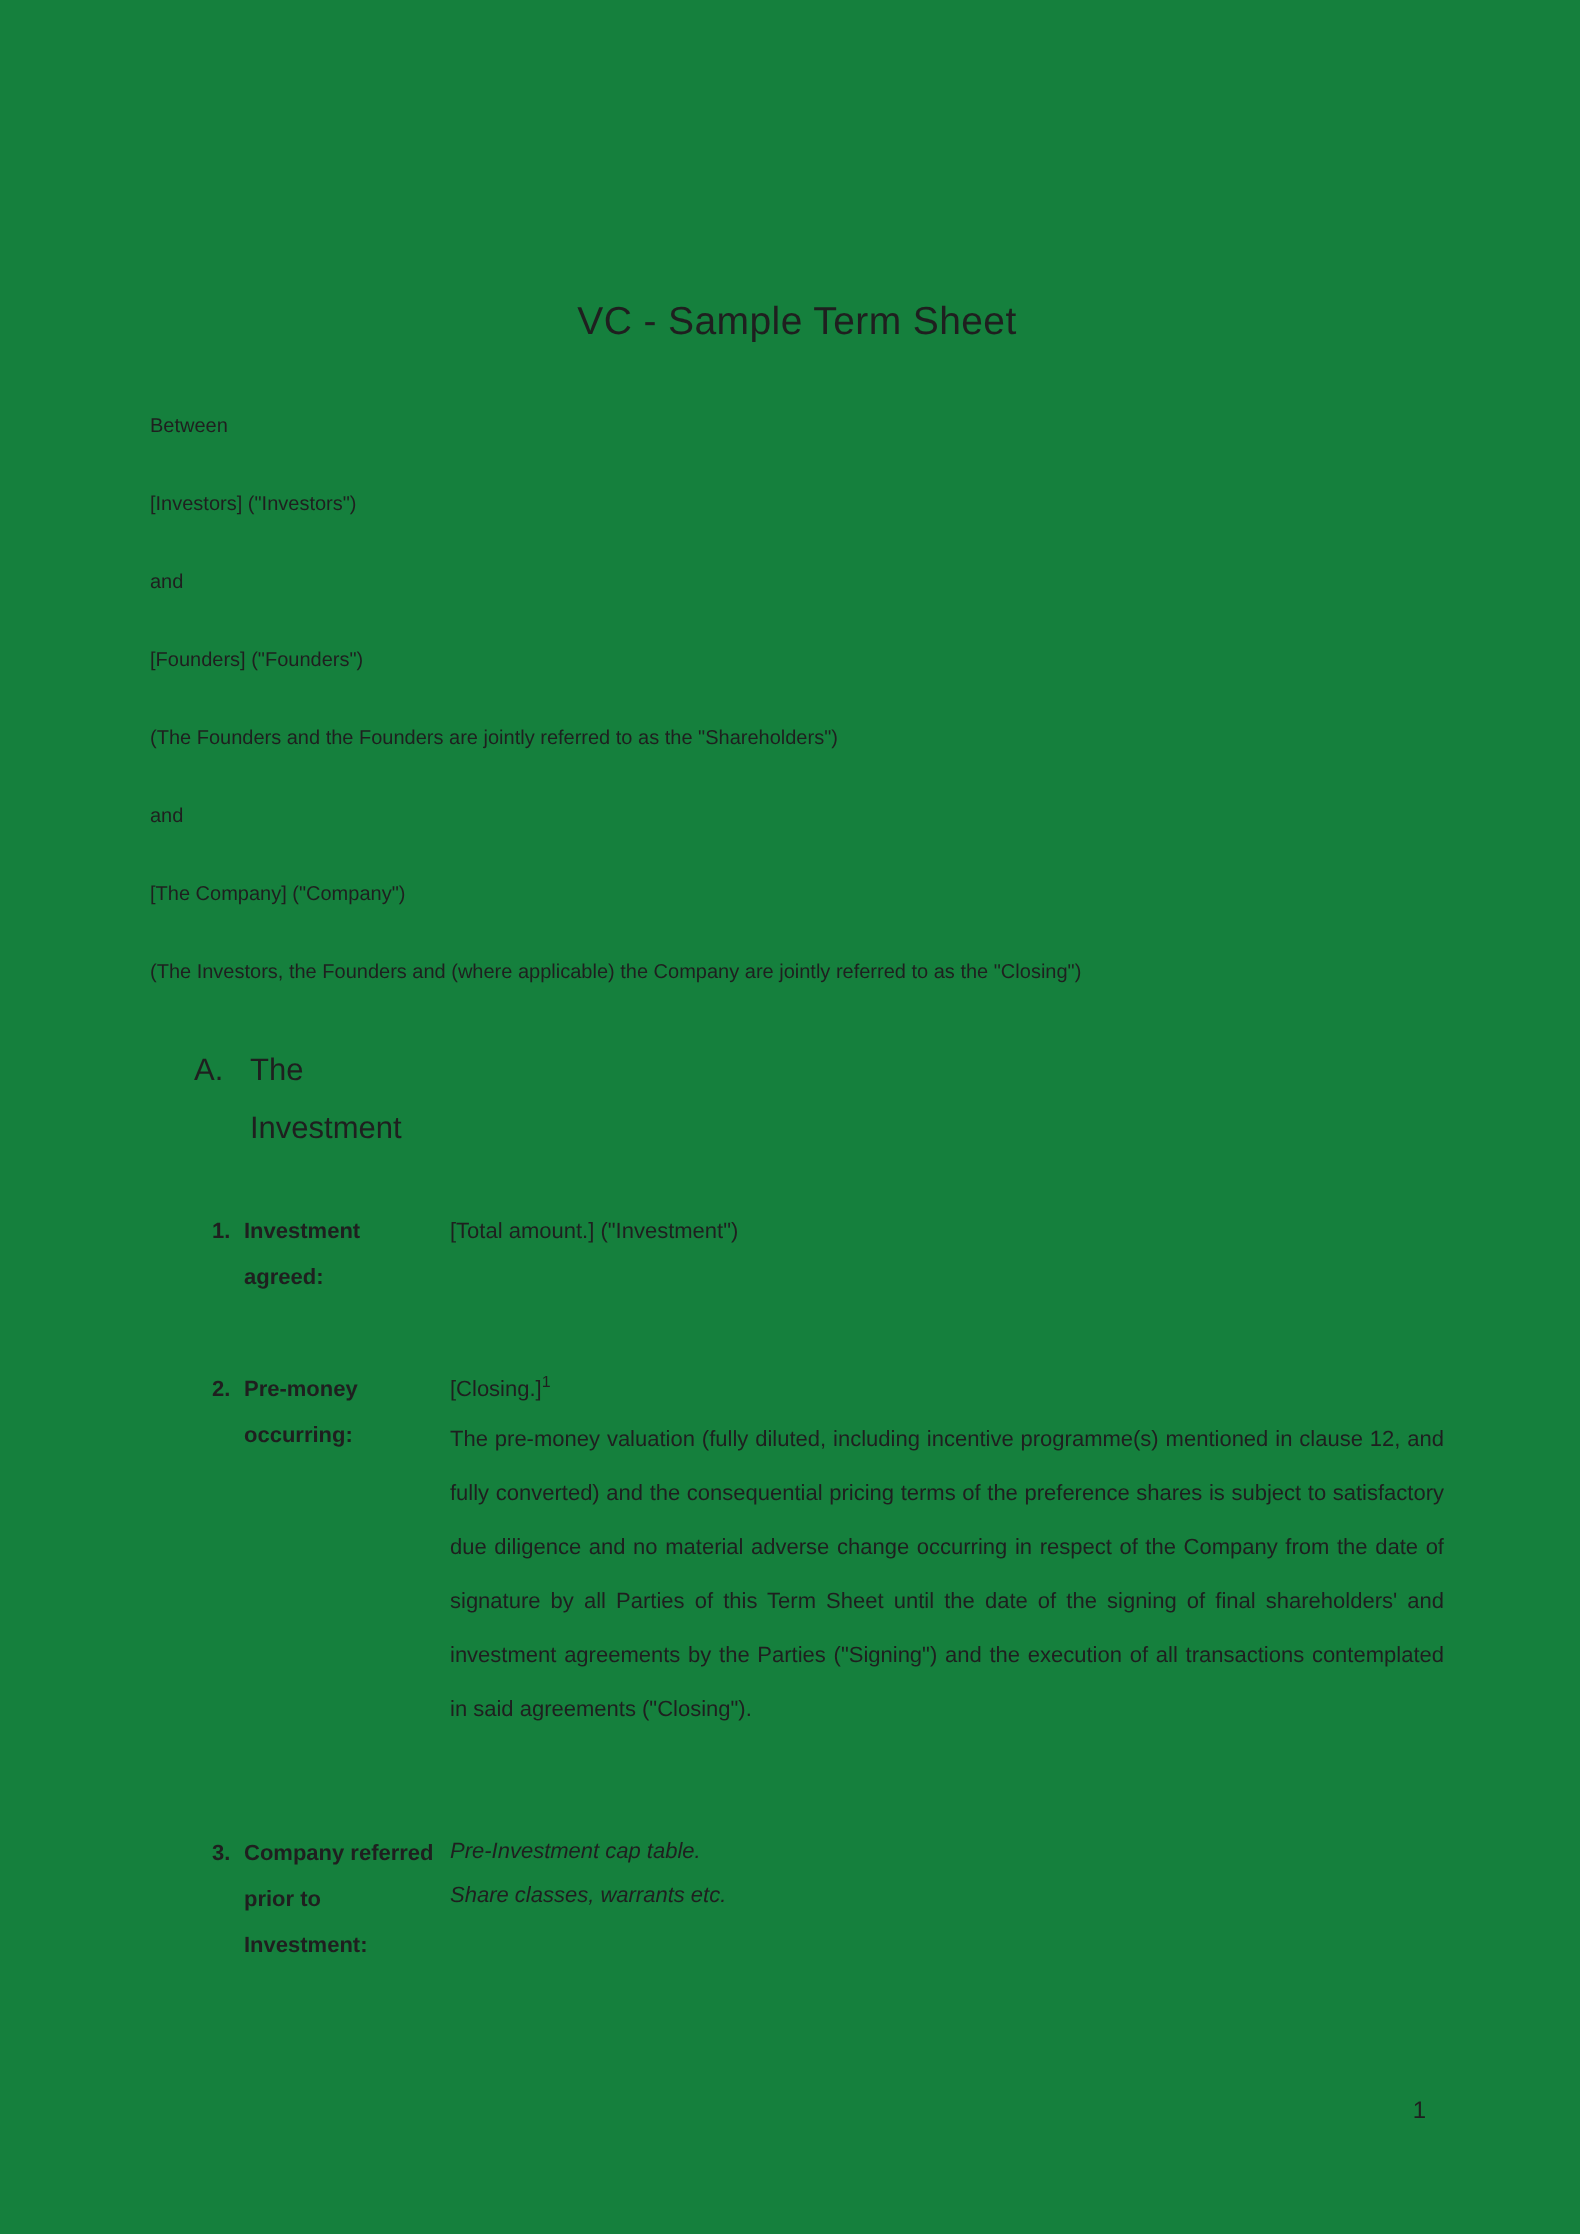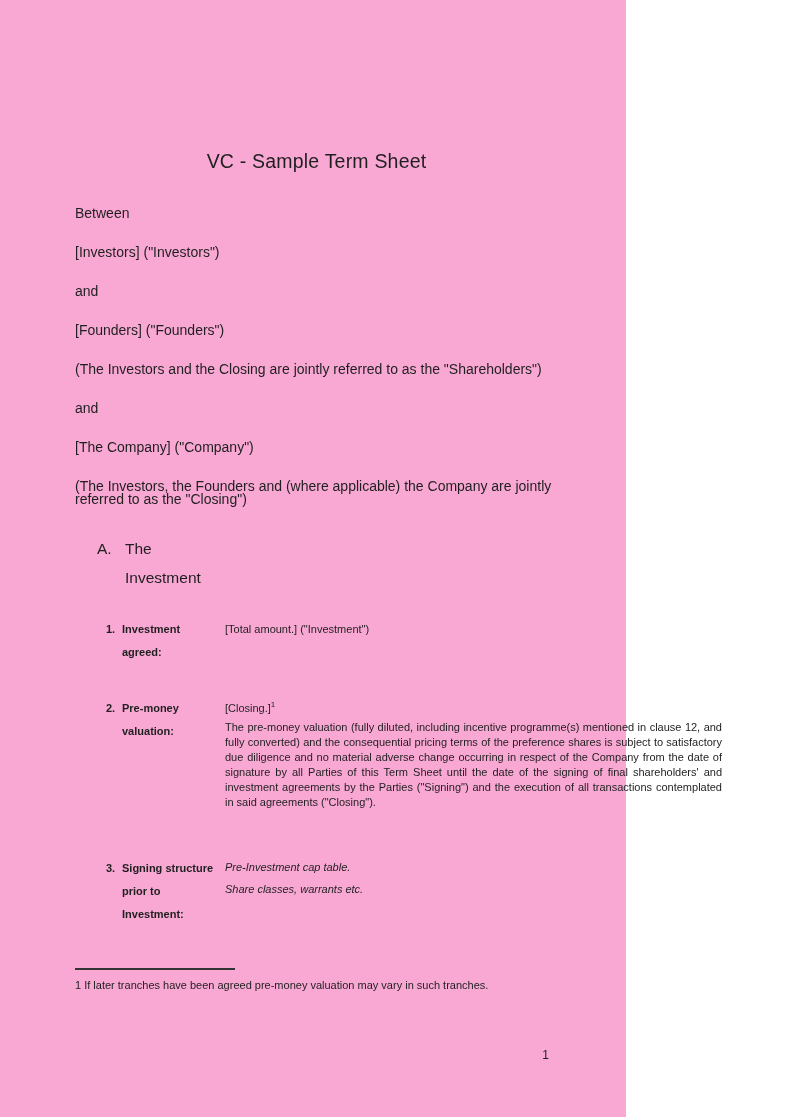--- a/index.html
+++ b/index.html
@@ -9,41 +9,41 @@
     }
     body {
       width: 790px;
       height: 1117px;
       overflow: hidden;
       font-family: "Liberation Sans", "DejaVu Sans", sans-serif;
       color: #1f1f1f;
     }
     .page {
       position: relative;
-      width: 626px;
+      width: 790px;
       height: 1117px;
-      background: #f9a8d4;
+      background: #15803d;
       box-sizing: border-box;
       padding: 0 68px 0 75px;
     }
     .title {
       margin: 0;
       padding-top: 150px;
       text-align: center;
       font-size: 19.5px;
       font-weight: normal;
       line-height: 23px;
       letter-spacing: 0.2px;
     }
     .preamble {
       margin-top: 34px;
     }
     .preamble p {
       margin: 0 0 26px 0;
-      font-size: 14px;
+      font-size: 10px;
       line-height: 13px;
     }
     .section-heading {
       display: flex;
       margin-top: 28px;
       margin-left: 22px;
       font-size: 15.5px;
       line-height: 29px;
     }
     .sec-marker {
@@ -80,21 +80,21 @@
     .value {
       line-height: 23px;
     }
     .value sup {
       font-size: 8px;
       line-height: 0;
     }
     .body-par {
       margin: 0;
       text-align: justify;
-      line-height: 15px;
+      line-height: 27px;
     }
     .italic-lines div {
       font-style: italic;
       line-height: 21.5px;
     }
     .footnote {
       position: absolute;
       left: 75px;
       top: 968px;
       width: 560px;
@@ -122,57 +122,53 @@
 
 <div class="page">
 
   <h1 class="title">VC - Sample Term Sheet</h1>
 
   <div class="preamble">
     <p>Between</p>
     <p>[Investors] ("Investors")</p>
     <p>and</p>
     <p>[Founders] ("Founders")</p>
-    <p>(The Investors and the Closing are jointly referred to as the "Shareholders")</p>
+    <p>(The Founders and the Founders are jointly referred to as the "Shareholders")</p>
     <p>and</p>
     <p>[The Company] ("Company")</p>
     <p>(The Investors, the Founders and (where applicable) the Company are jointly referred to as the "Closing")</p>
   </div>
 
   <div class="section-heading">
     <span class="sec-marker">A.</span>
     <span class="sec-text">The Investment</span>
   </div>
 
   <div class="item item-1">
     <span class="num">1.</span>
     <span class="label">Investment agreed:</span>
     <div class="body">
       <div class="value">[Total amount.] ("Investment")</div>
     </div>
   </div>
 
   <div class="item item-2">
     <span class="num">2.</span>
-    <span class="label">Pre-money valuation:</span>
+    <span class="label">Pre-money occurring:</span>
     <div class="body">
       <div class="value"><span>[Closing.]</span><sup>1</sup></div>
       <p class="body-par">The pre-money valuation (fully diluted, including incentive programme(s) mentioned in clause 12, and fully converted) and the consequential pricing terms of the preference shares is subject to satisfactory due diligence and no material adverse change occurring in respect of the Company from the date of signature by all Parties of this Term Sheet until the date of the signing of final shareholders' and investment agreements by the Parties ("Signing") and the execution of all transactions contemplated in said agreements ("Closing").</p>
     </div>
   </div>
 
   <div class="item item-3">
     <span class="num">3.</span>
-    <span class="label">Signing structure prior to Investment:</span>
+    <span class="label">Company referred prior to Investment:</span>
     <div class="body italic-lines">
       <div>Pre-Investment cap table.</div>
       <div>Share classes, warrants etc.</div>
     </div>
   </div>
 
-  <div class="footnote">
-    <div class="fn-rule"></div>
-    <p class="fn-text"><span>1</span> <span>If later tranches have been agreed pre-money valuation may vary in such tranches.</span></p>
-  </div>
 
   <div class="page-number">1</div>
 
 </div>
 
 </body></html>

